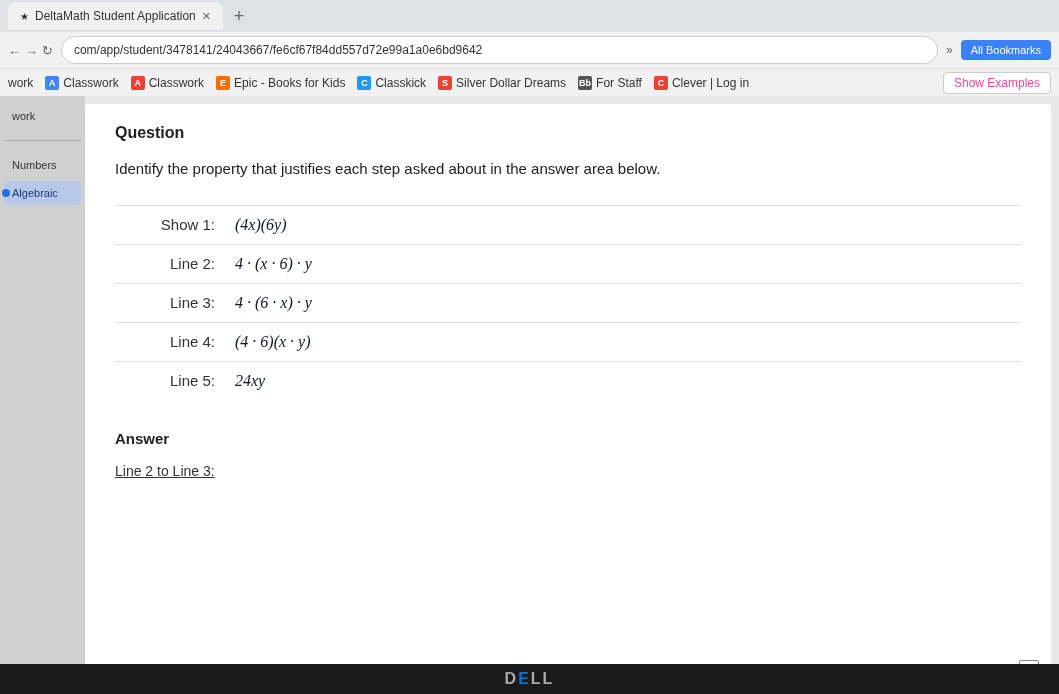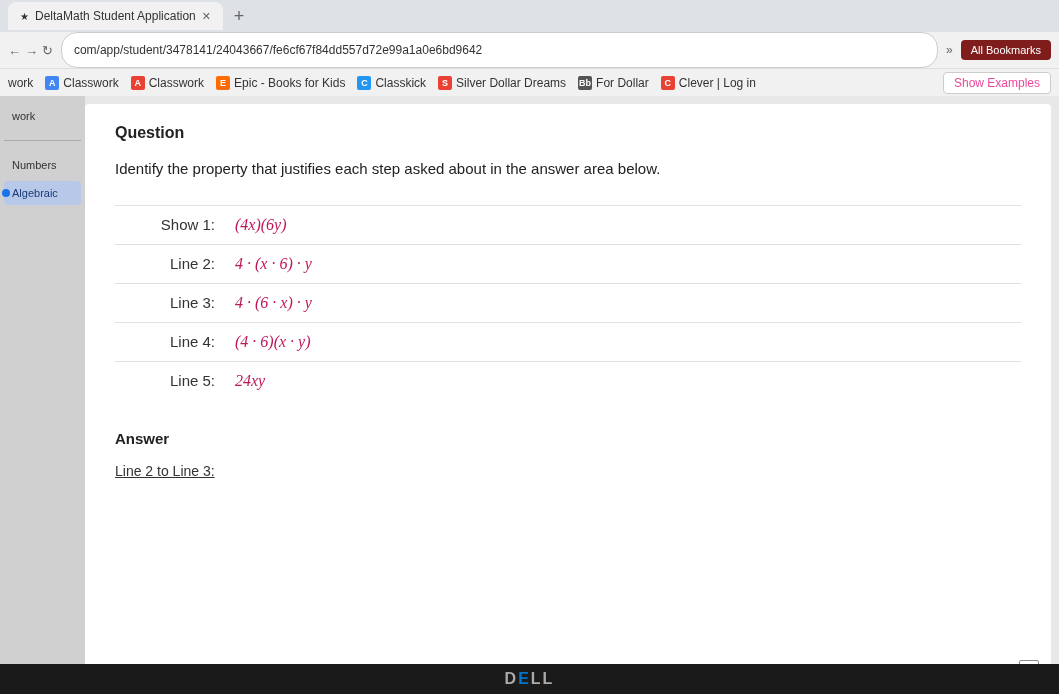--- a/index.html
+++ b/index.html
@@ -57,29 +57,29 @@
       background: #f1f1f1;
       height: 36px;
       padding: 0 8px;
       gap: 8px;
     }
     .address-bar {
       flex: 1;
       background: white;
       border: 1px solid #ccc;
       border-radius: 16px;
-      height: 36px;
+      height: 28px;
       padding: 0 12px;
       font-size: 12px;
       color: #333;
       display: flex;
       align-items: center;
     }
     .bookmarks-btn {
-      background: #7f1d1d;
+      background: #3b82f6;
       color: white;
       border: none;
       border-radius: 4px;
       padding: 4px 10px;
       font-size: 11px;
       cursor: pointer;
       white-space: nowrap;
     }
     .nav-arrows {
       display: flex;
@@ -220,21 +220,21 @@
     }
     .math-line-label {
       width: 120px;
       font-size: 15px;
       color: #333;
       text-align: right;
       padding-right: 20px;
     }
     .math-line-expr {
       font-size: 16px;
-      color: #be185d;
+      color: #0f172a;
       font-style: italic;
     }
     .math-line-row:first-child {
       border-top: 1px solid #e0e0e0;
     }
 
     .answer-heading {
       font-size: 15px;
       font-weight: bold;
       color: #222;
@@ -335,21 +335,21 @@
     <div class="bookmark-item">
       <span class="bookmark-icon" style="background:#2196f3;color:white;">C</span>
       <span>Classkick</span>
     </div>
     <div class="bookmark-item">
       <span class="bookmark-icon" style="background:#e94235;color:white;">S</span>
       <span>Silver Dollar Dreams</span>
     </div>
     <div class="bookmark-item">
       <span class="bookmark-icon" style="background:#555;color:white;">Bb</span>
-      <span>For Dollar</span>
+      <span>For Staff</span>
     </div>
     <div class="bookmark-item">
       <span class="bookmark-icon" style="background:#e94235;color:white;">C</span>
       <span>Clever | Log in</span>
     </div>
     <button class="show-examples-btn">Show Examples</button>
   </div>
 </div>
 
 <div class="main-layout">

